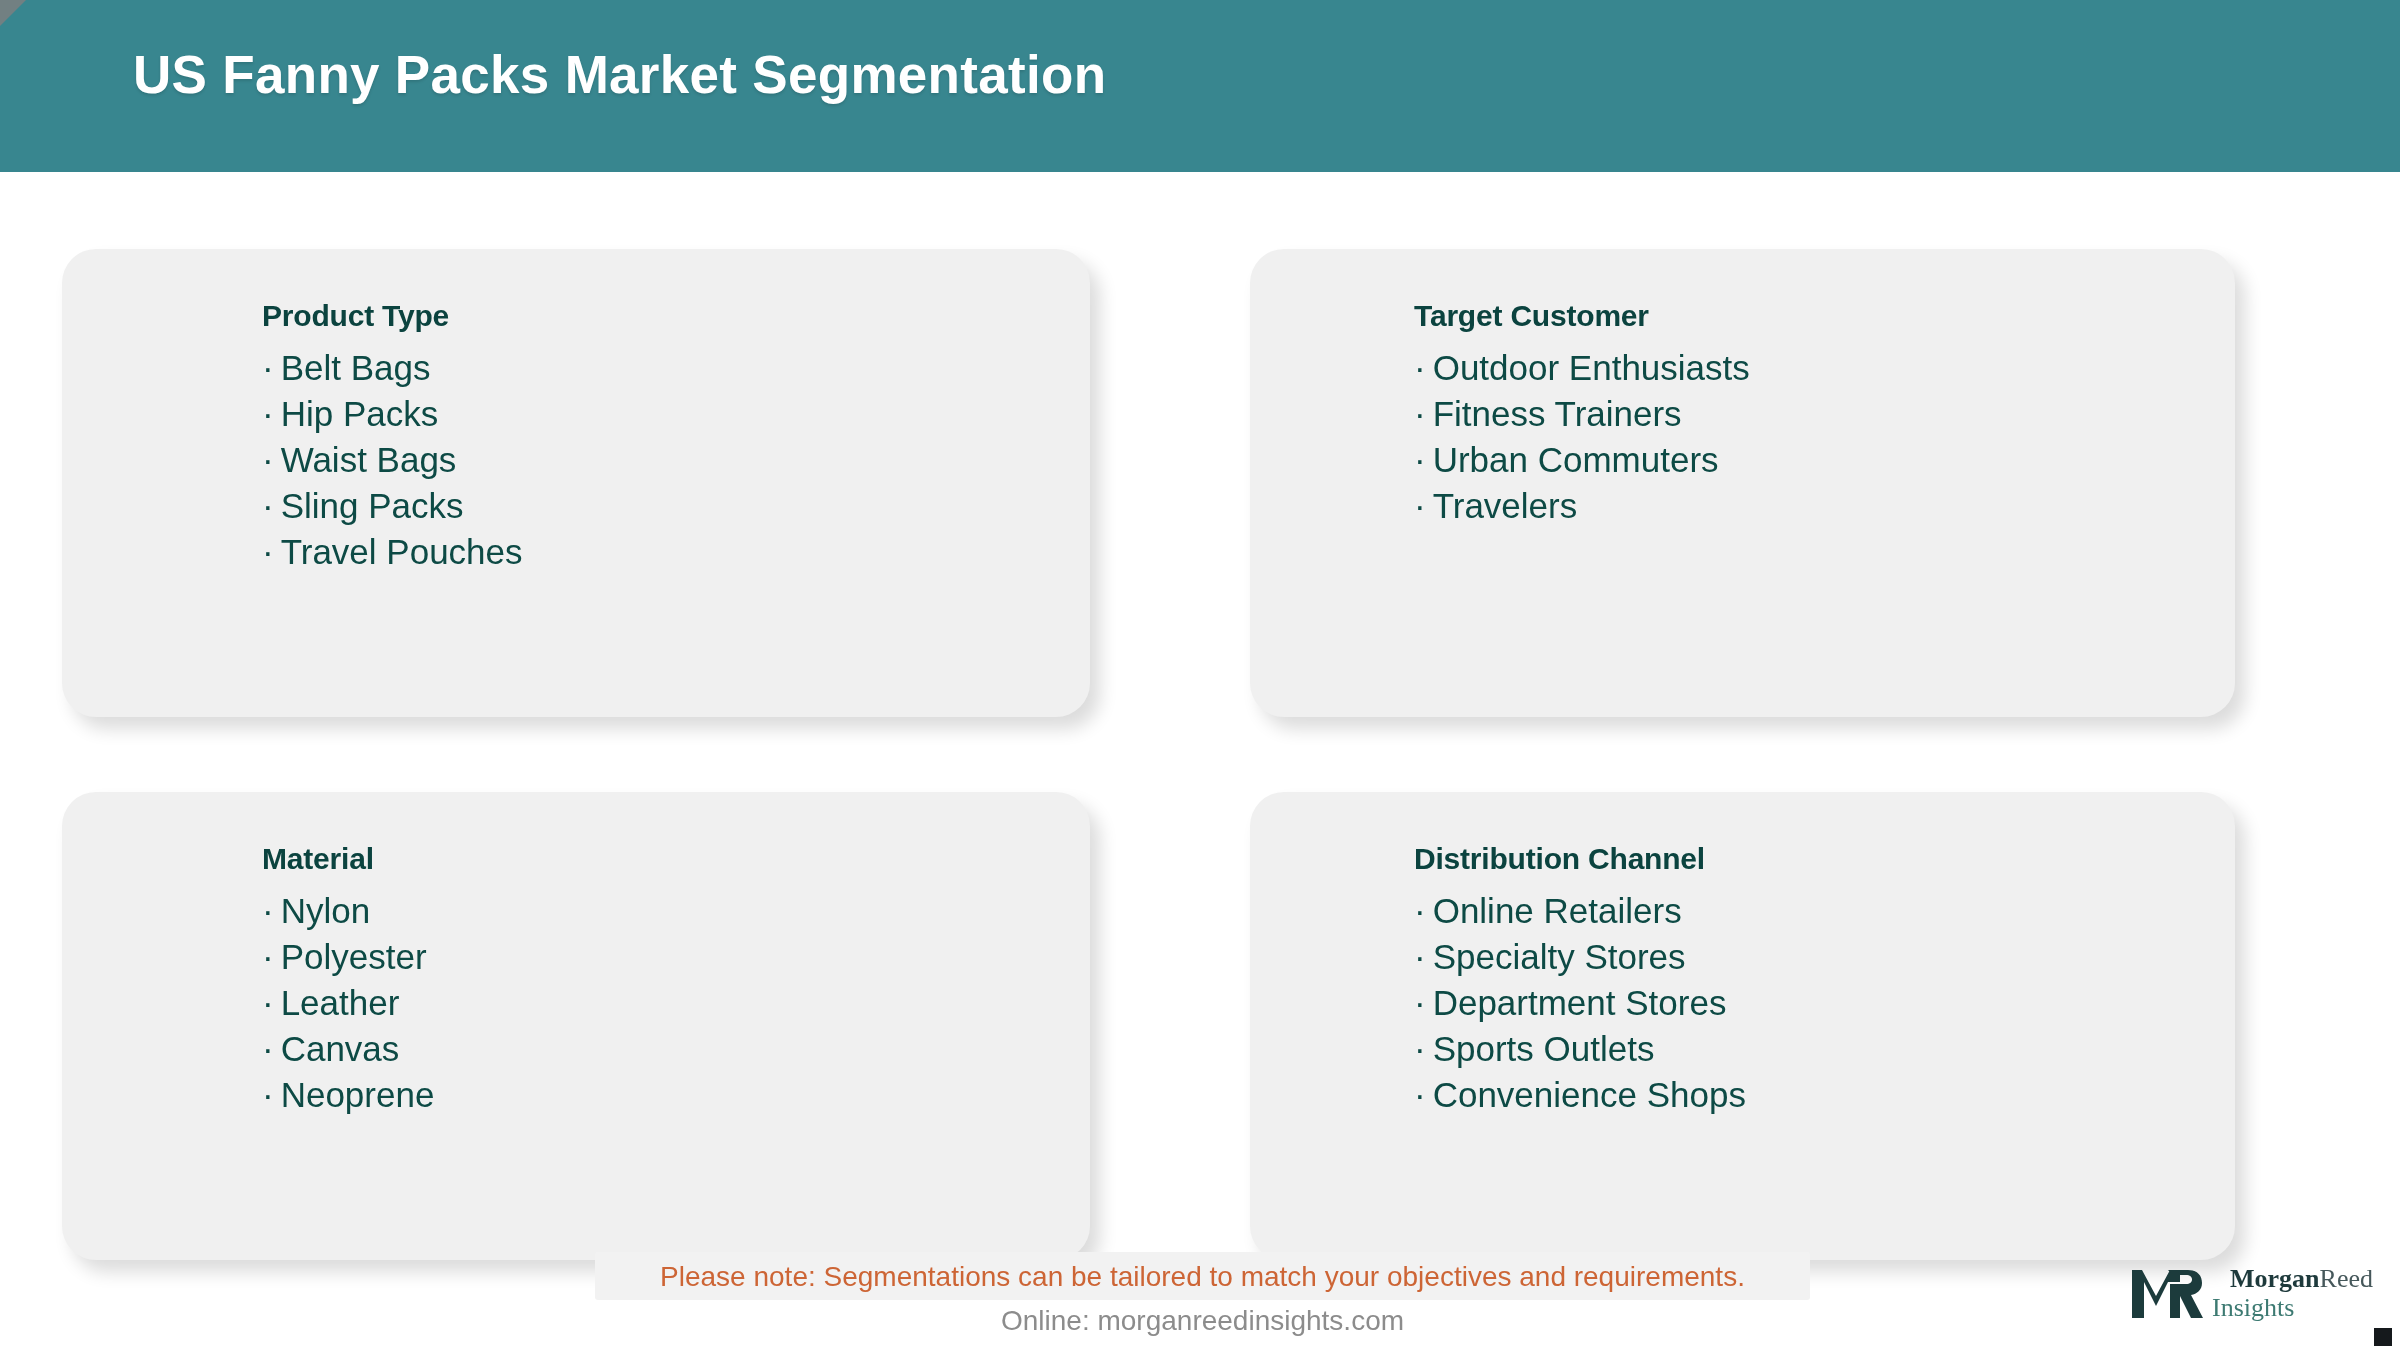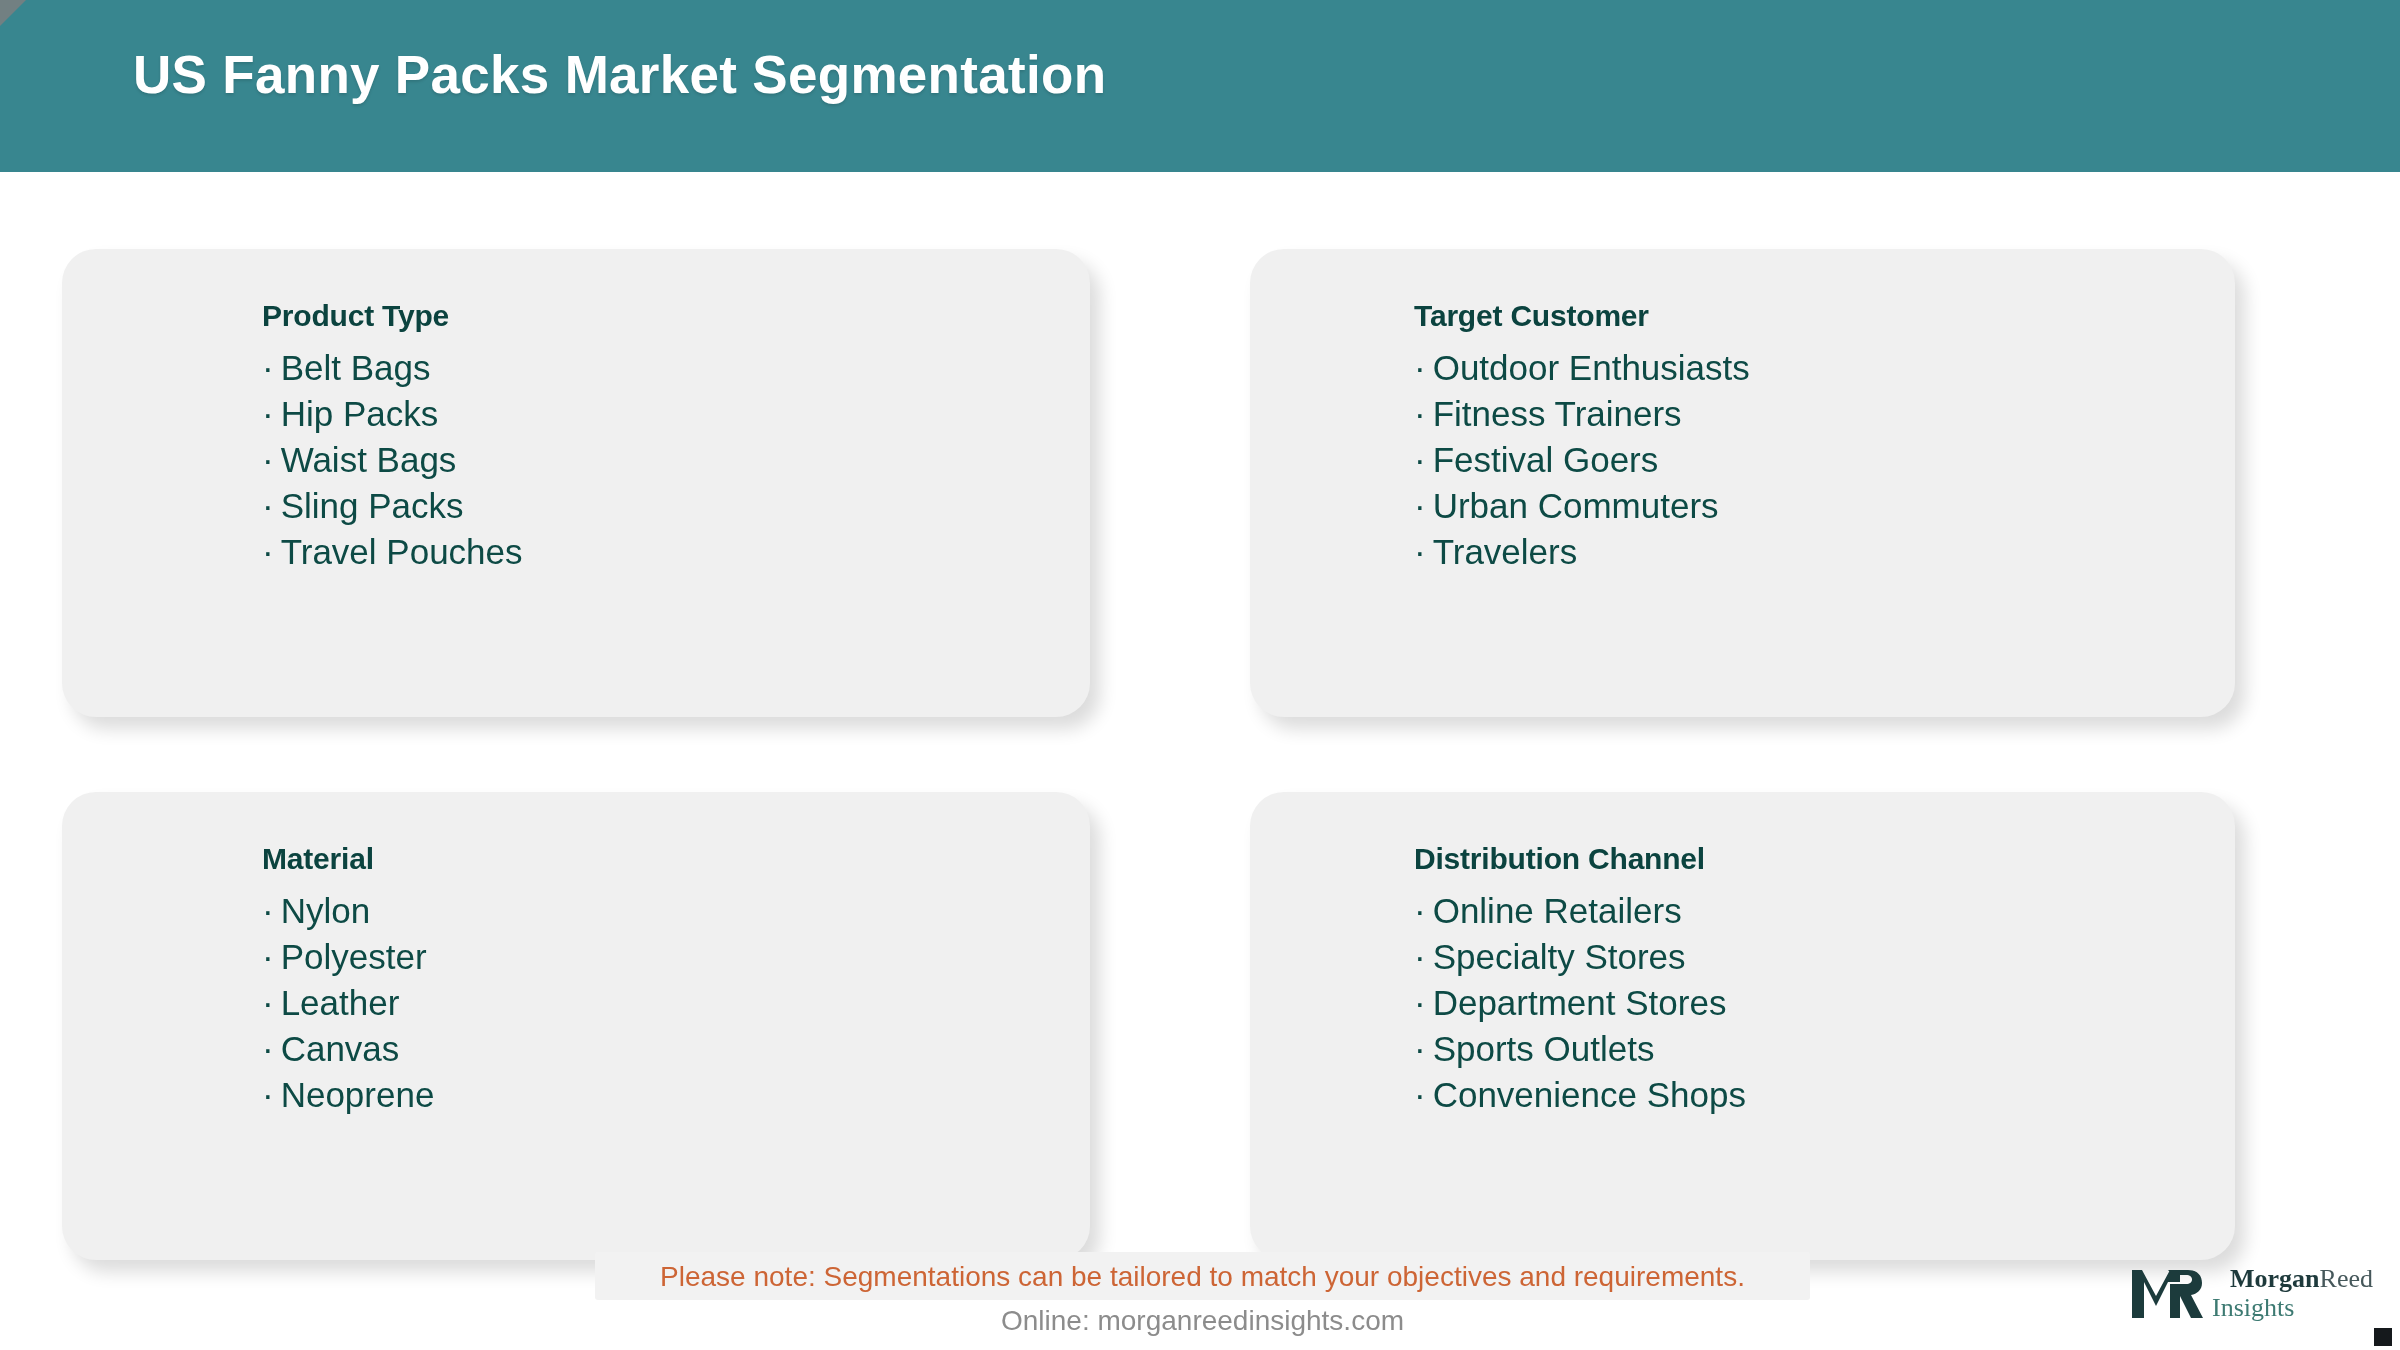--- a/index.html
+++ b/index.html
@@ -181,21 +181,20 @@
         </ul>
       </div>
     </div>
 
     <div class="card card-2">
       <div class="card-body">
         <div class="card-heading">Target Customer</div>
         <ul class="card-list">
           <li><span class="bullet">·</span><span>Outdoor Enthusiasts</span></li>
           <li><span class="bullet">·</span><span>Fitness Trainers</span></li>
-          <li><span class="bullet">·</span><span>Festival Goers</span></li>
           <li><span class="bullet">·</span><span>Urban Commuters</span></li>
           <li><span class="bullet">·</span><span>Travelers</span></li>
         </ul>
       </div>
     </div>
 
     <div class="card card-3">
       <div class="card-body">
         <div class="card-heading">Material</div>
         <ul class="card-list">

